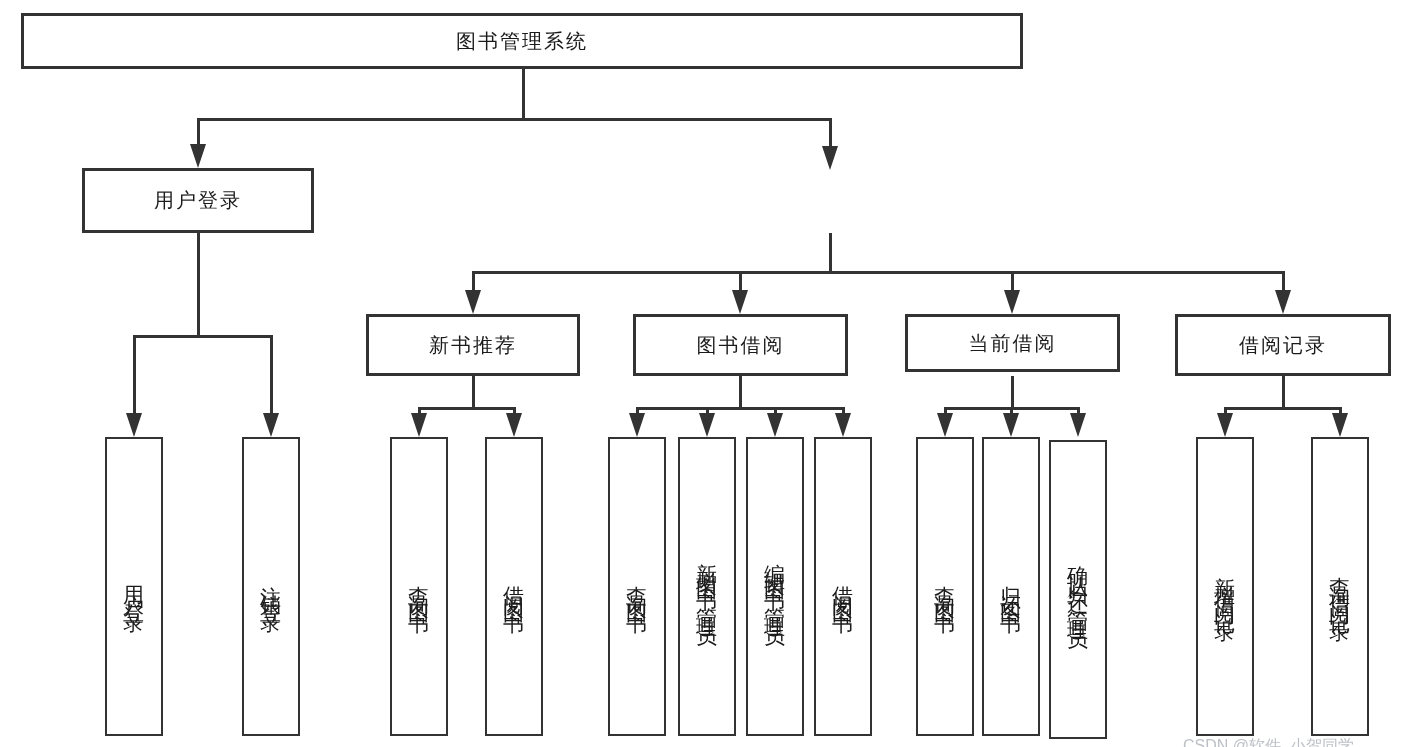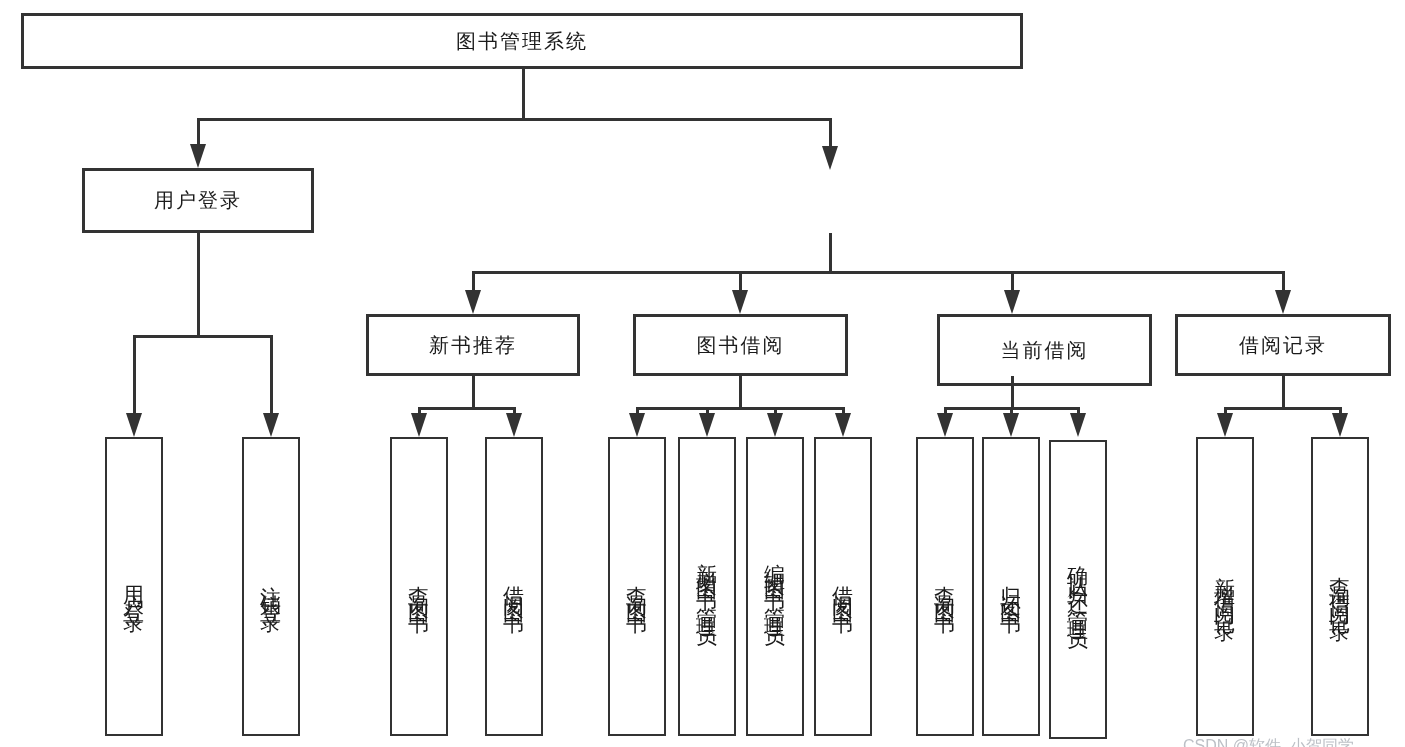--- a/index.html
+++ b/index.html
@@ -78,21 +78,21 @@
   <div class="ar" style="left:465px;top:290px"></div>
   <div class="vl" style="left:739px;top:271px;height:21px"></div>
   <div class="ar" style="left:732px;top:290px"></div>
   <div class="vl" style="left:1011px;top:271px;height:21px"></div>
   <div class="ar" style="left:1004px;top:290px"></div>
   <div class="vl" style="left:1282px;top:271px;height:21px"></div>
   <div class="ar" style="left:1275px;top:290px"></div>
 
   <div class="node" style="left:366px;top:314px;width:214px;height:62px">新书推荐</div>
   <div class="node" style="left:633px;top:314px;width:215px;height:62px">图书借阅</div>
-  <div class="node" style="left:937px;top:314px;width:215px;height:72px">当前借阅</div>
+  <div class="node" style="left:905px;top:314px;width:215px;height:58px">当前借阅</div>
   <div class="node" style="left:1175px;top:314px;width:216px;height:62px">借阅记录</div>
 
   <div class="vl" style="left:472px;top:376px;height:31px"></div>
   <div class="hl" style="left:418px;top:407px;width:97px"></div>
   <div class="vl" style="left:418px;top:407px;height:9px"></div>
   <div class="ar" style="left:411px;top:413px"></div>
   <div class="vl" style="left:513px;top:407px;height:9px"></div>
   <div class="ar" style="left:506px;top:413px"></div>
 
   <div class="vl" style="left:739px;top:376px;height:31px"></div>

